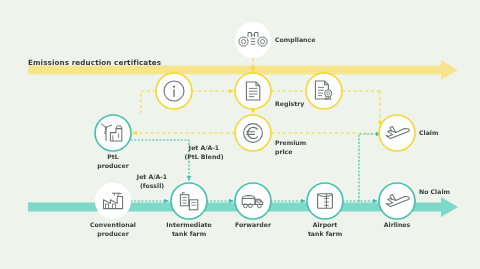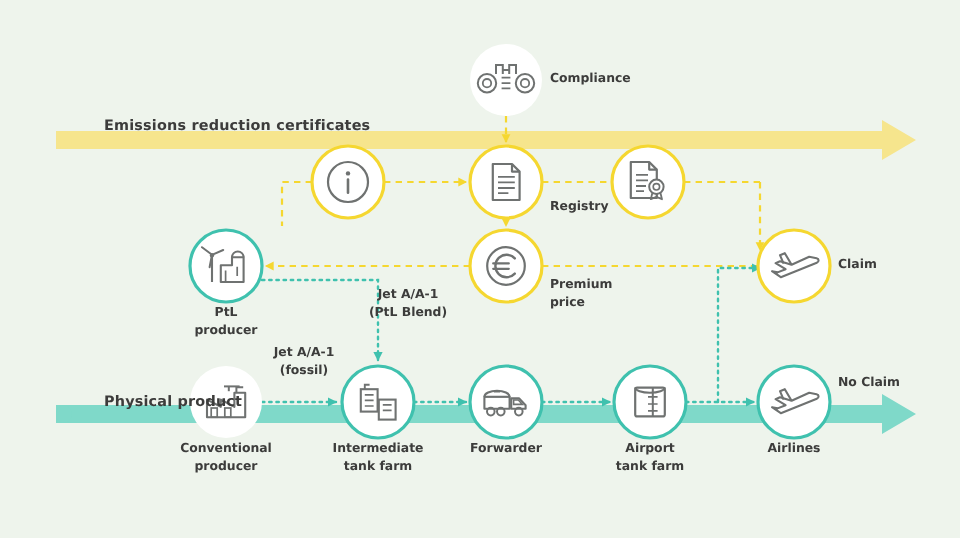--- a/index.html
+++ b/index.html
@@ -11,21 +11,20 @@
   }
   #stage{position:relative;width:480px;height:269px;}
   svg#canvas{position:absolute;left:0;top:0;width:480px;height:269px;}
   .lane-label{
     position:absolute;
     font-size:7.2px;
     font-weight:bold;
     color:#3c3c3b;
     letter-spacing:.1px;
     white-space:nowrap;
-    margin-left:24px;
   }
   .node-label{
     position:absolute;
     font-size:6.2px;
     font-weight:bold;
     color:#3c3c3b;
     text-align:center;
     line-height:8.5px;
     white-space:pre-line;
   }
@@ -208,21 +207,20 @@
       <circle cx="325" cy="201" r="18" fill="#ffffff" stroke="#3fc1ae" stroke-width="1.6"></circle>
       <use href="#ic-storagetank" x="325" y="201"></use>
     </g>
     <g>
       <circle cx="397" cy="201" r="18" fill="#ffffff" stroke="#3fc1ae" stroke-width="1.6"></circle>
       <use href="#ic-airplane" x="397" y="201"></use>
     </g>
   </svg>
 
   <div class="lane-label" style="left:28px;top:58px;">Emissions reduction certificates</div>
-  <div class="lane-label" style="left:28px;top:196px;">Physical product</div>
 
   <div class="node-label left" style="left:275px;top:36px;">Compliance</div>
   <div class="node-label left" style="left:275px;top:100px;">Registry</div>
   <div class="node-label" style="left:83px;top:153px;width:60px;">PtL
 producer</div>
   <div class="node-label left" style="left:275px;top:139px;">Premium
 price</div>
   <div class="node-label left" style="left:419px;top:129px;">Claim</div>
   <div class="node-label" style="left:78px;top:221px;width:70px;">Conventional
 producer</div>

